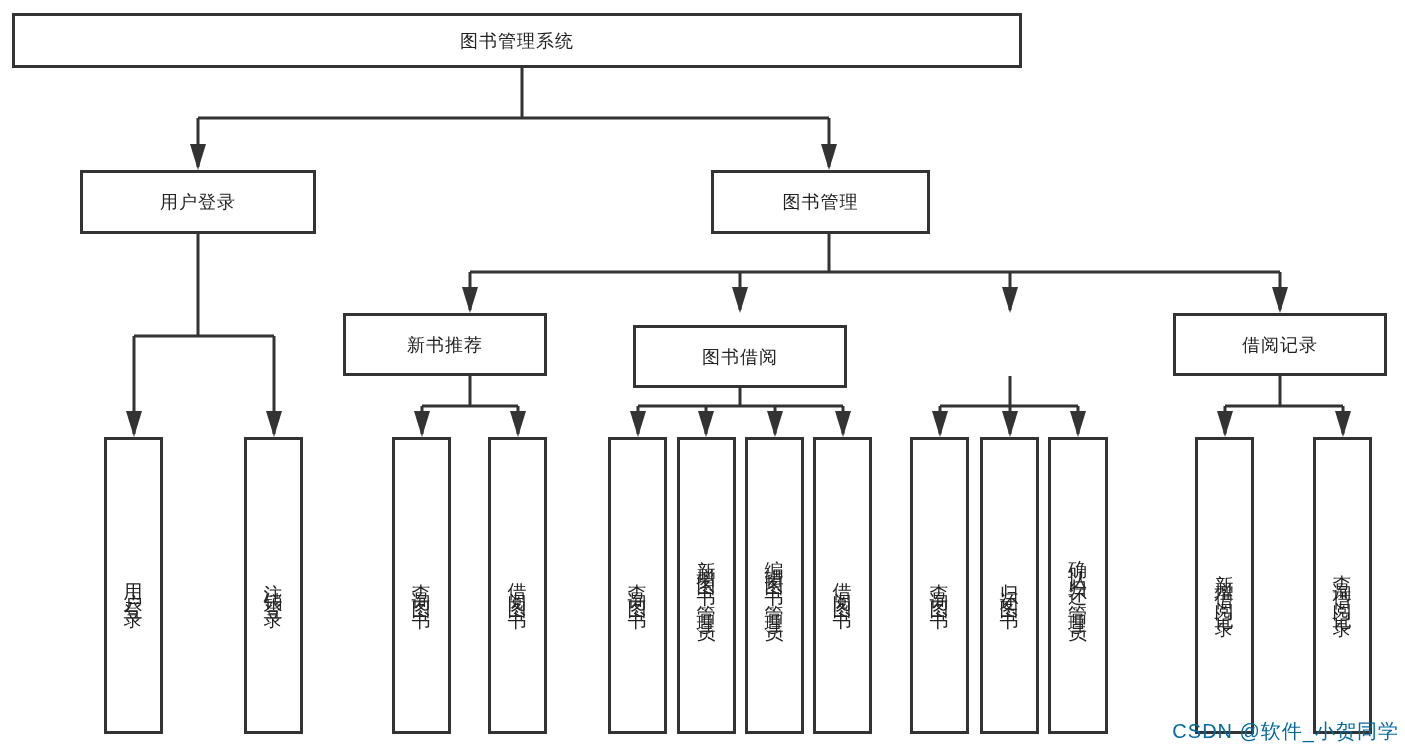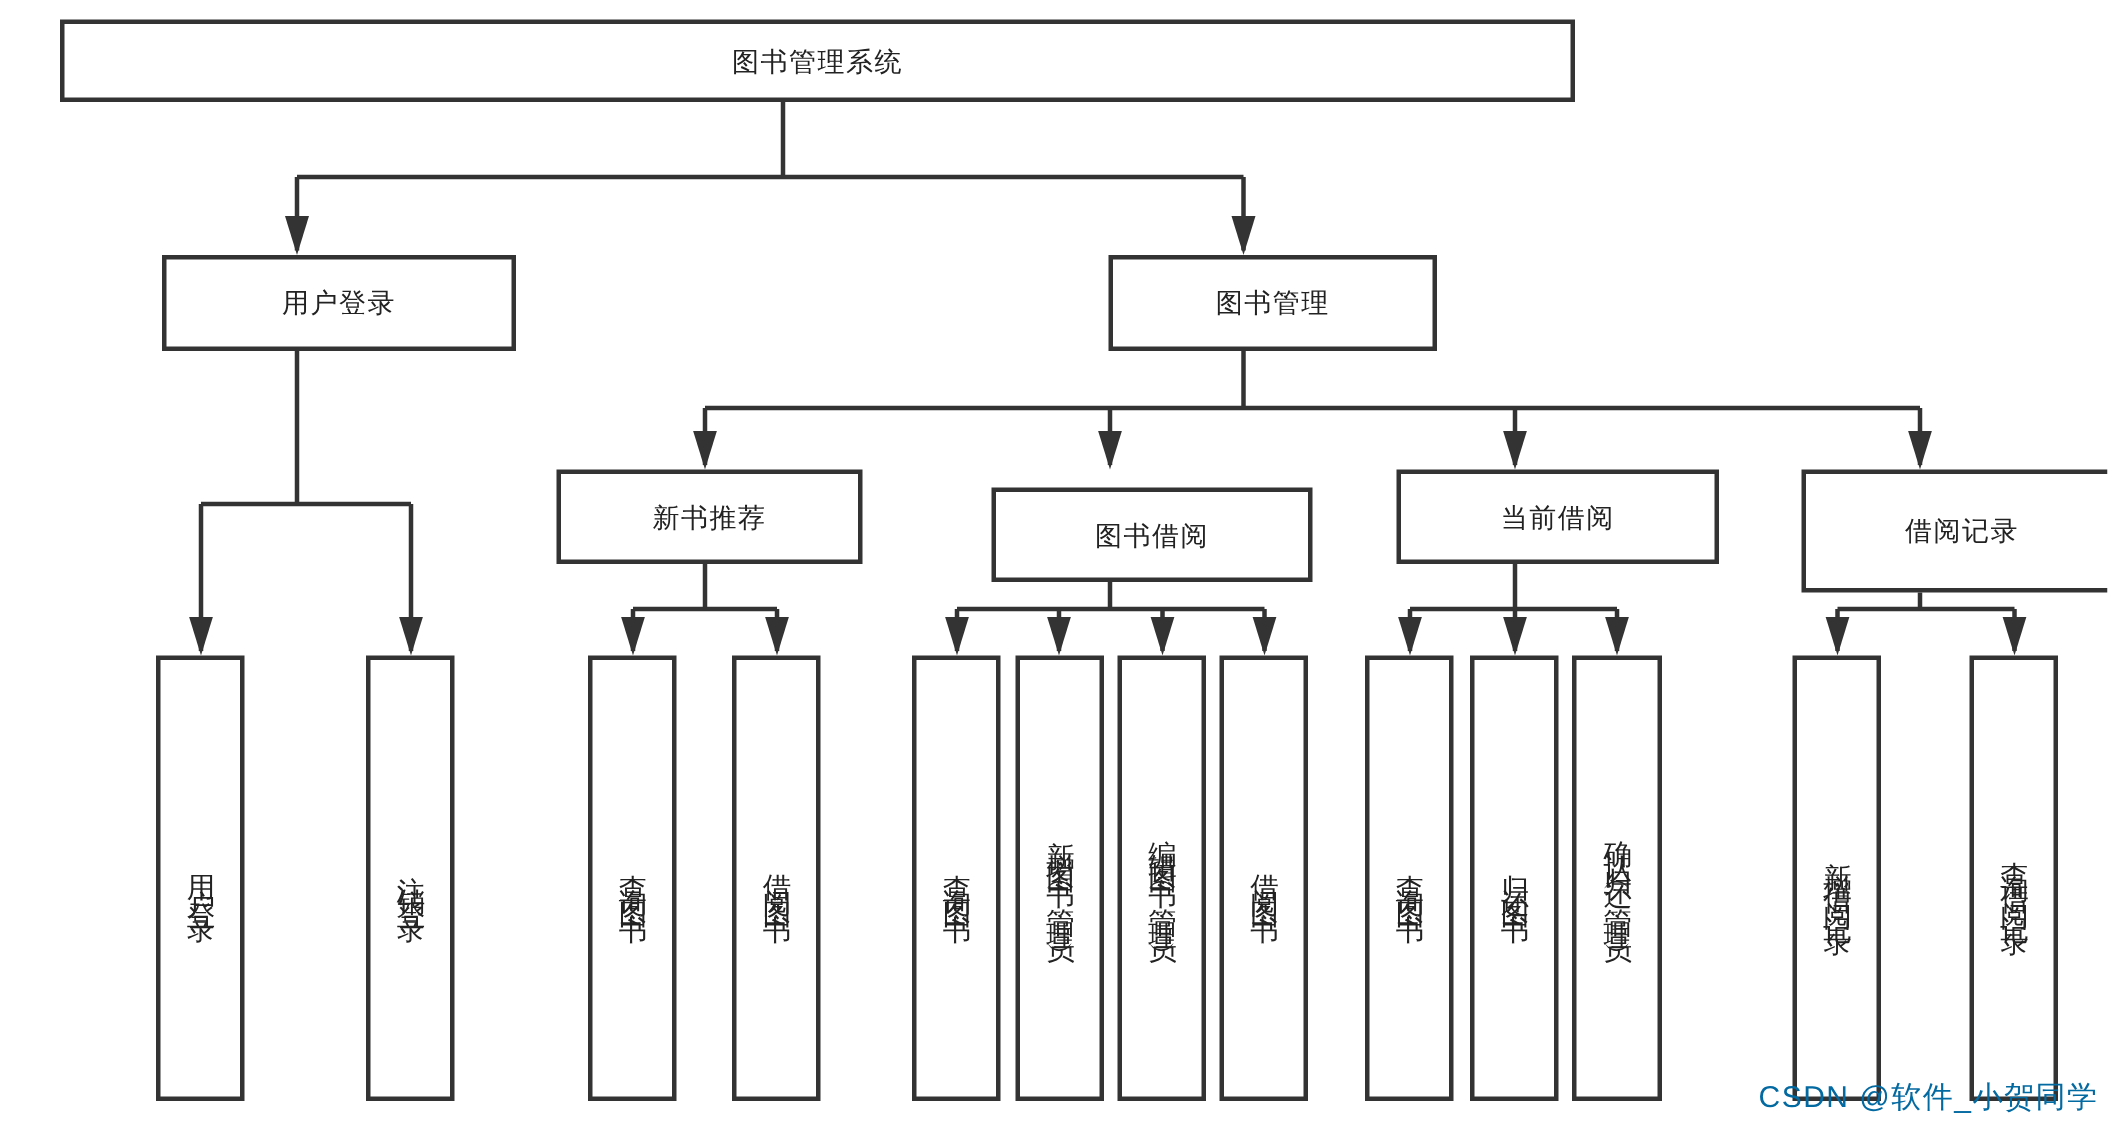--- a/index.html
+++ b/index.html
@@ -14,21 +14,20 @@
   .node{
     position:absolute;
     box-sizing:border-box;
     background:#fff;
     border:3px solid #333;
     display:flex;align-items:center;justify-content:center;
     color:#222;
     font-size:18px;
     letter-spacing:1px;
     z-index:2;
-    margin-left:28px;
   }
   .leaf{
     position:absolute;
     box-sizing:border-box;
     top:437px;height:297px;
     background:#fff;
     border:3px solid #333;
     display:flex;align-items:center;justify-content:center;
     color:#222;
     z-index:2;
@@ -116,24 +115,21 @@
   <div class="node" style="left:711px;top:170px;width:219px;height:64px;">
     <span>图书管理</span>
   </div>
 
   <div class="node" style="left:343px;top:313px;width:204px;height:63px;">
     <span>新书推荐</span>
   </div>
   <div class="node" style="left:633px;top:325px;width:214px;height:63px;">
     <span>图书借阅</span>
   </div>
-  <div class="node" style="left:903px;top:313px;width:215px;height:63px;">
-    <span>当前借阅</span>
-  </div>
-  <div class="node" style="left:1173px;top:313px;width:214px;height:82px;">
+  <div class="node" style="left:1173px;top:313px;width:214px;height:63px;">
     <span>借阅记录</span>
   </div>
 
   <div class="leaf" style="left:104px;width:59px;">
     <span class="vtxt">用户登录</span>
   </div>
   <div class="leaf" style="left:244px;width:59px;">
     <span class="vtxt">注销登录</span>
   </div>
 

